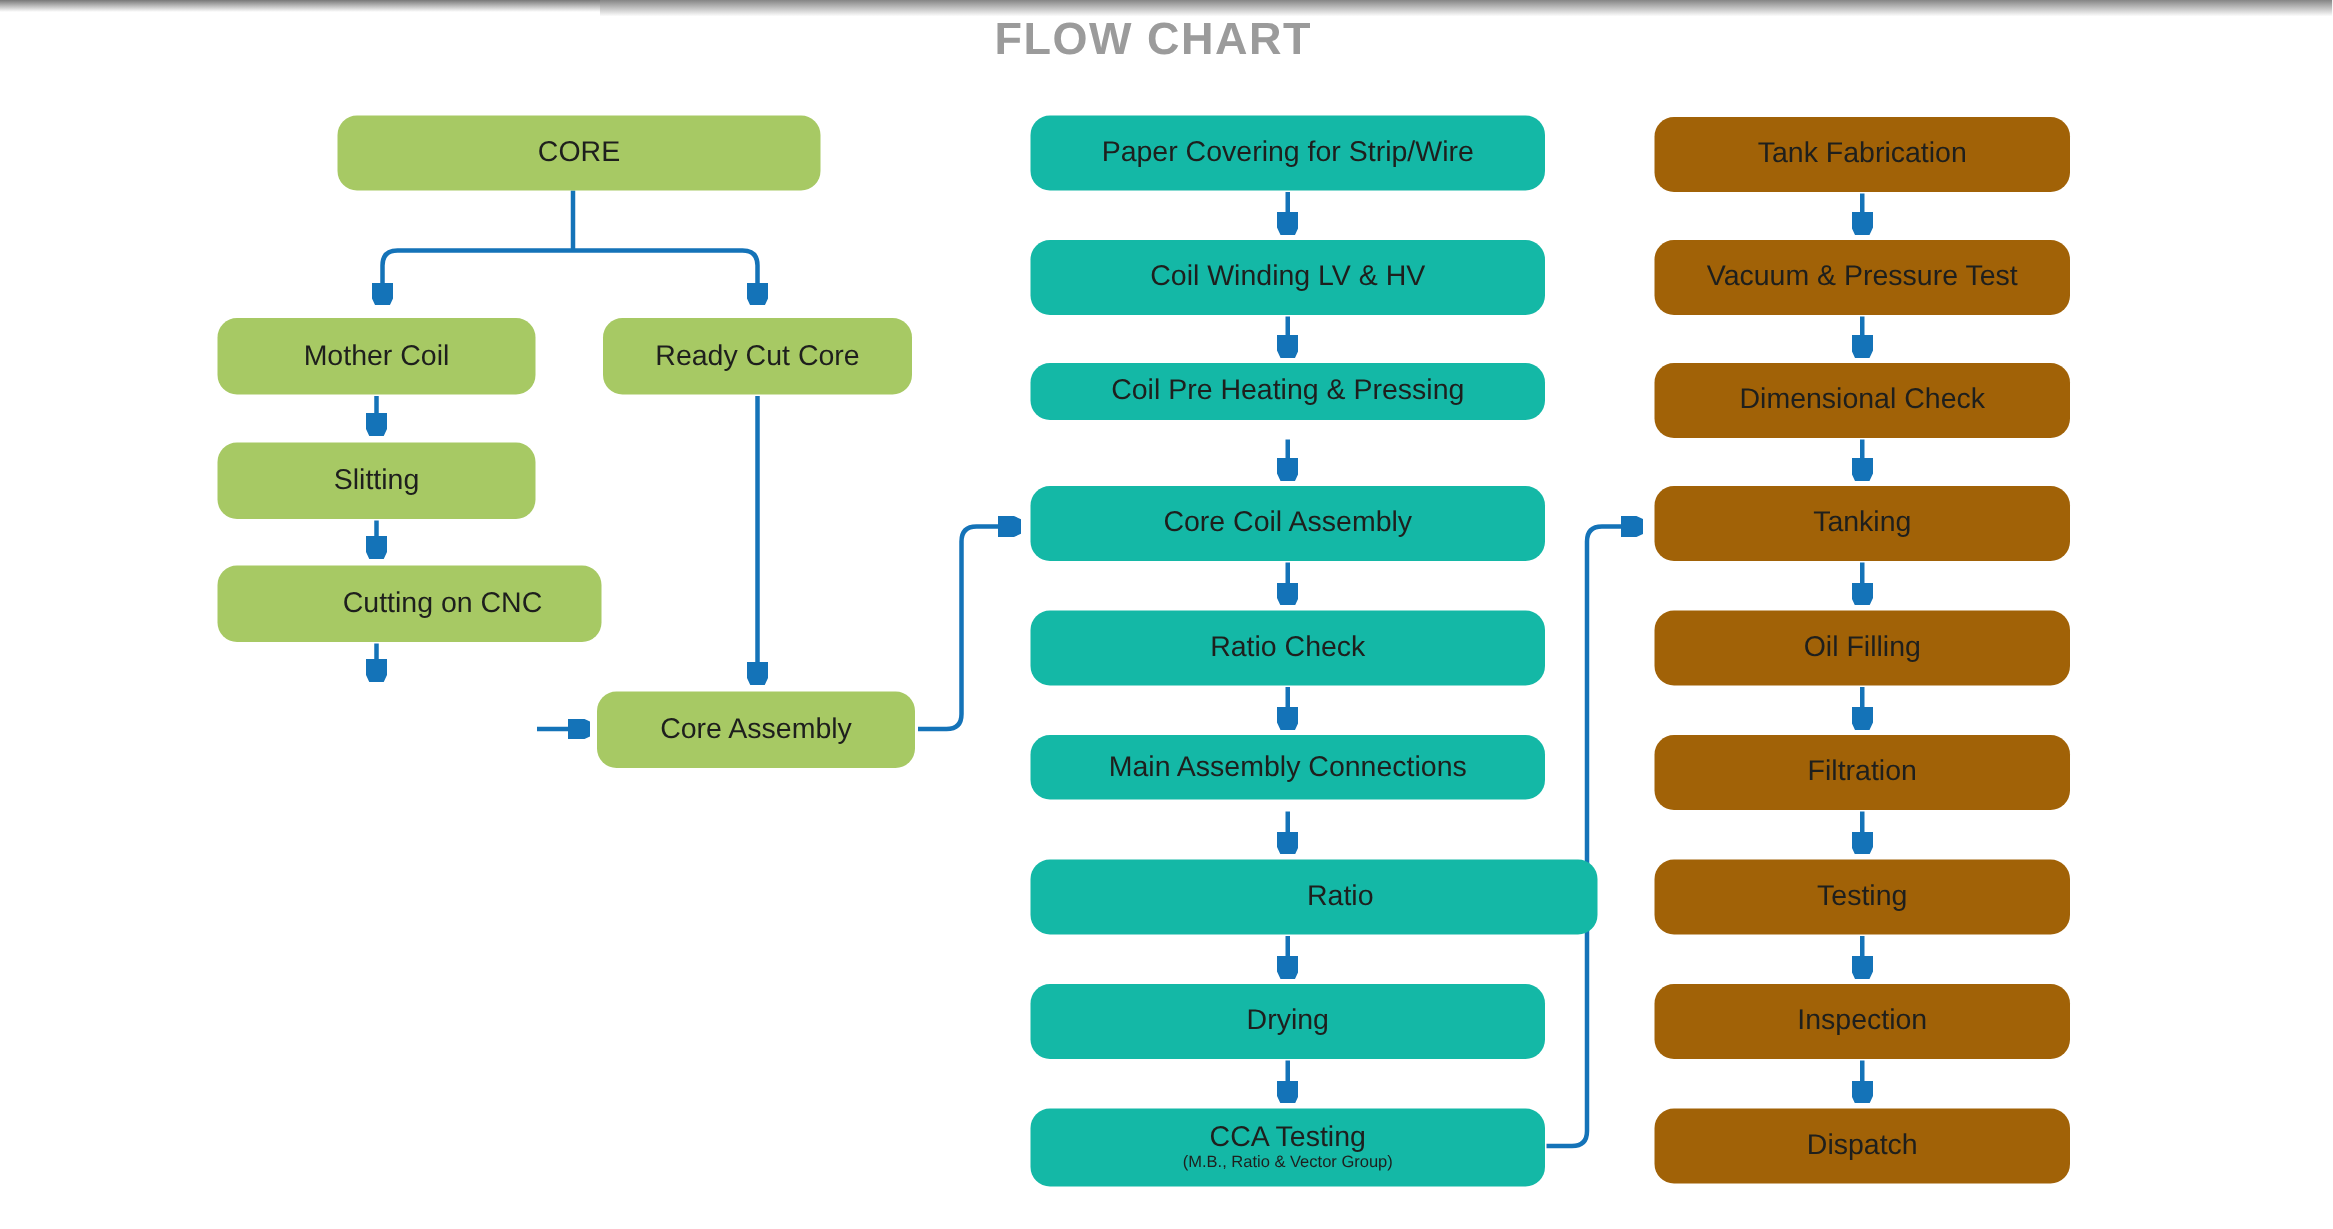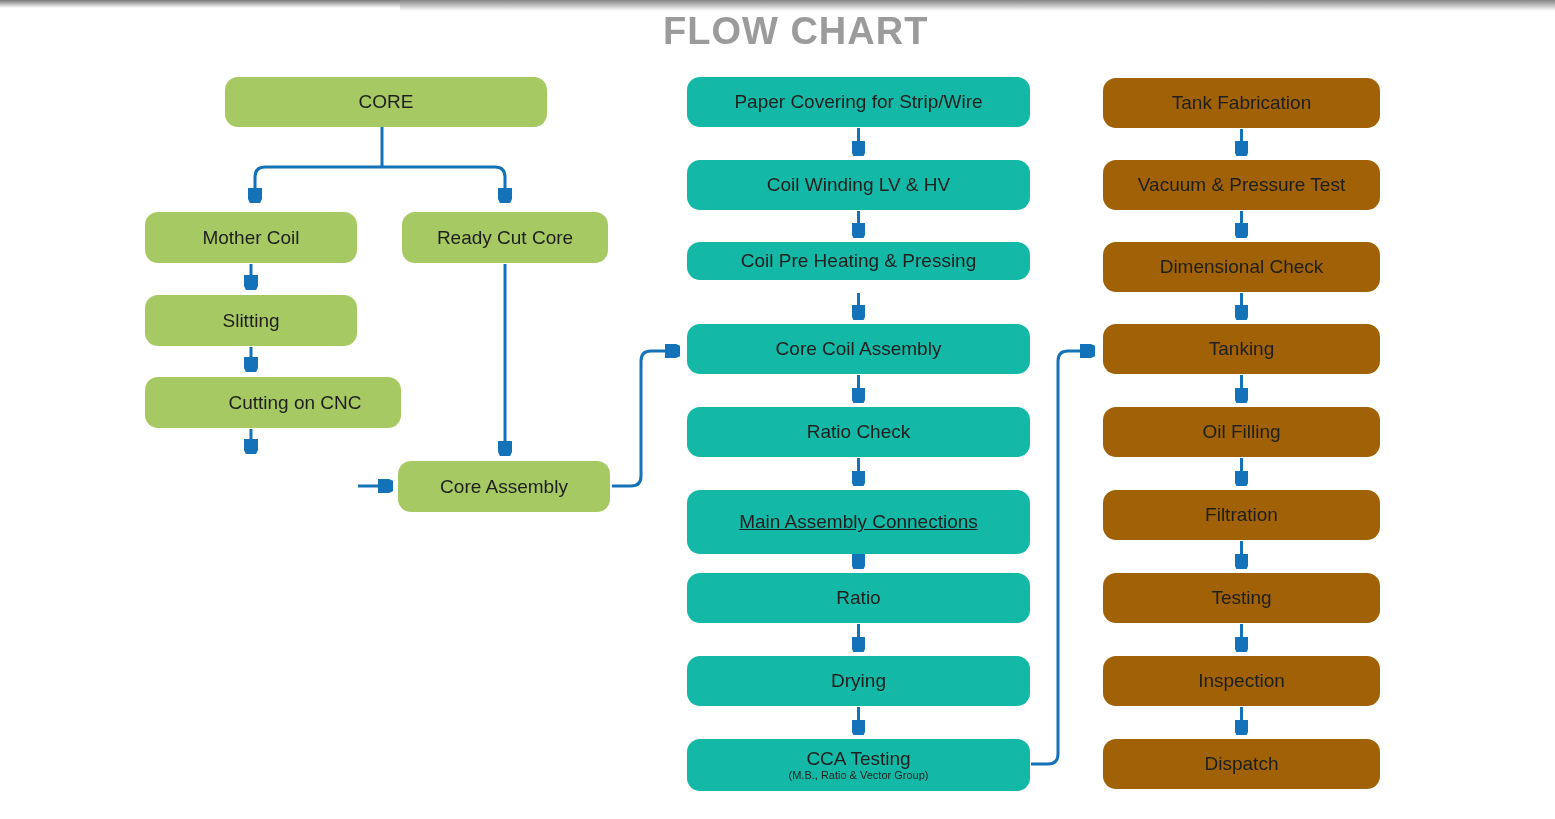--- a/index.html
+++ b/index.html
@@ -5,21 +5,21 @@
   html,body{margin:0;padding:0;background:#ffffff;}
   body{font-family:"Liberation Sans",sans-serif;}
   .canvas{position:relative;width:1555px;height:819px;background:#ffffff;overflow:hidden;}
 
   .topshade{position:absolute;top:0;}
   .topshade.left{left:0;width:400px;height:8px;
     background:linear-gradient(to bottom,#787878,rgba(255,255,255,0));}
   .topshade.right{left:400px;width:1155px;height:11px;
     background:linear-gradient(to bottom,#858585,rgba(255,255,255,0));}
 
-  .title{position:absolute;left:663px;top:10px;font-size:38px;font-weight:bold;
+  .title{position:absolute;left:663px;top:10px;font-size:30px;font-weight:bold;
     color:#9b9b9b;letter-spacing:1px;}
 
   .node{position:absolute;display:flex;align-items:center;justify-content:center;
     border-radius:13px;font-size:19px;color:#1e1f1d;text-align:center;line-height:1.12;}
   .node.green{background:#a7c964;}
   .node.blue{background:#14b8a6;}
   .node.gray{background:#a16207;}
 
   .node.two-line{white-space:pre-line;text-align:left;justify-content:flex-start;
     padding-left:45px;box-sizing:border-box;}
@@ -85,22 +85,22 @@
   <div class="node green" style="left:402px;top:212px;width:206px;height:51px;">Ready Cut Core</div>
   <div class="node green" style="left:145px;top:295px;width:212px;height:51px;">Slitting</div>
   <div class="node green" style="left:145px;top:377px;width:212px;height:51px;padding-left:44px;">Cutting on CNC</div>
   <div class="node green" style="left:398px;top:461px;width:212px;height:51px;">Core Assembly</div>
 
   <div class="node blue" style="left:687px;top:77px;width:343px;height:50px;">Paper Covering for Strip/Wire</div>
   <div class="node blue" style="left:687px;top:160px;width:343px;height:50px;">Coil Winding LV &amp; HV</div>
   <div class="node blue" style="left:687px;top:242px;width:343px;height:38px;">Coil Pre Heating &amp; Pressing</div>
   <div class="node blue" style="left:687px;top:324px;width:343px;height:50px;">Core Coil Assembly</div>
   <div class="node blue" style="left:687px;top:407px;width:343px;height:50px;">Ratio Check</div>
-  <div class="node blue" style="left:687px;top:490px;width:343px;height:64px;text-decoration:underline;">Main Assembly Connections</div>
-  <div class="node blue" style="left:687px;top:573px;width:343px;height:50px;">Ratio</div>
+  <div class="node blue" style="left:687px;top:490px;width:343px;height:43px;">Main Assembly Connections</div>
+  <div class="node blue" style="left:687px;top:573px;width:343px;height:50px;padding-left:35px;">Ratio</div>
   <div class="node blue" style="left:687px;top:656px;width:343px;height:50px;">Drying</div>
   <div class="node blue cca" style="left:687px;top:739px;width:343px;height:52px;">
     <span>CCA Testing</span>
     <span class="sub">(M.B., Ratio &amp; Vector Group)</span>
   </div>
 
   <div class="node gray" style="left:1103px;top:78px;width:277px;height:50px;">Tank Fabrication</div>
   <div class="node gray" style="left:1103px;top:160px;width:277px;height:50px;">Vacuum &amp; Pressure Test</div>
   <div class="node gray" style="left:1103px;top:242px;width:277px;height:50px;">Dimensional Check</div>
   <div class="node gray" style="left:1103px;top:324px;width:277px;height:50px;">Tanking</div>

